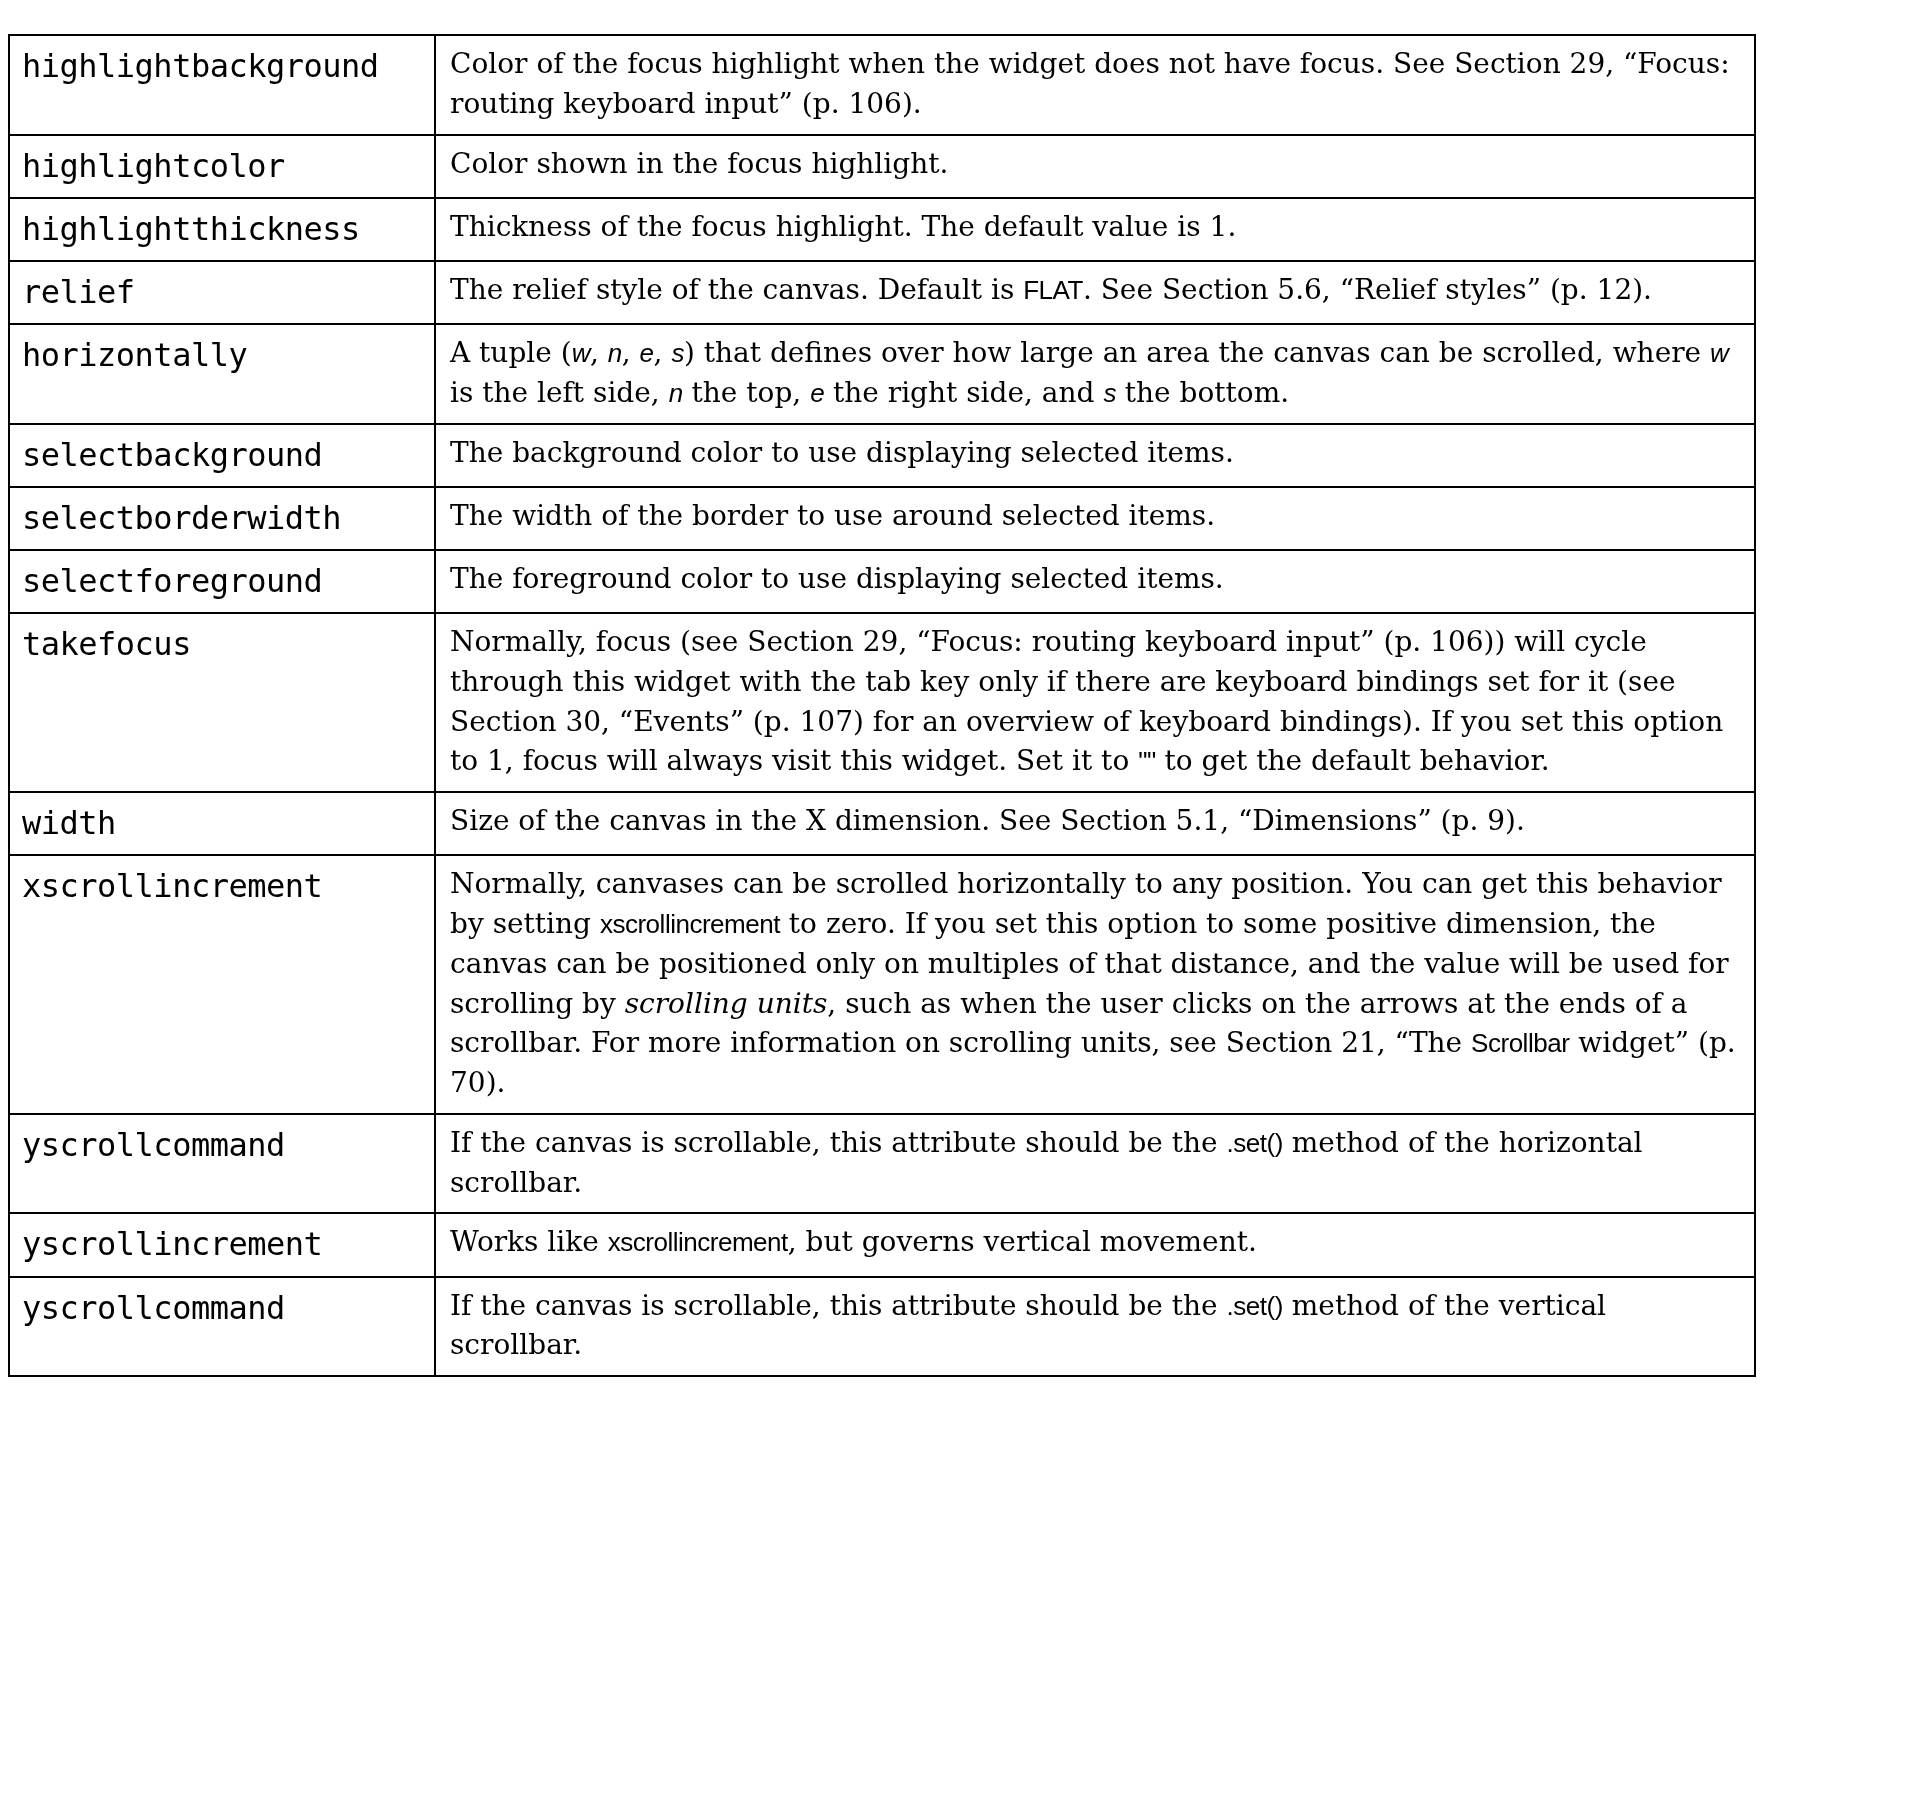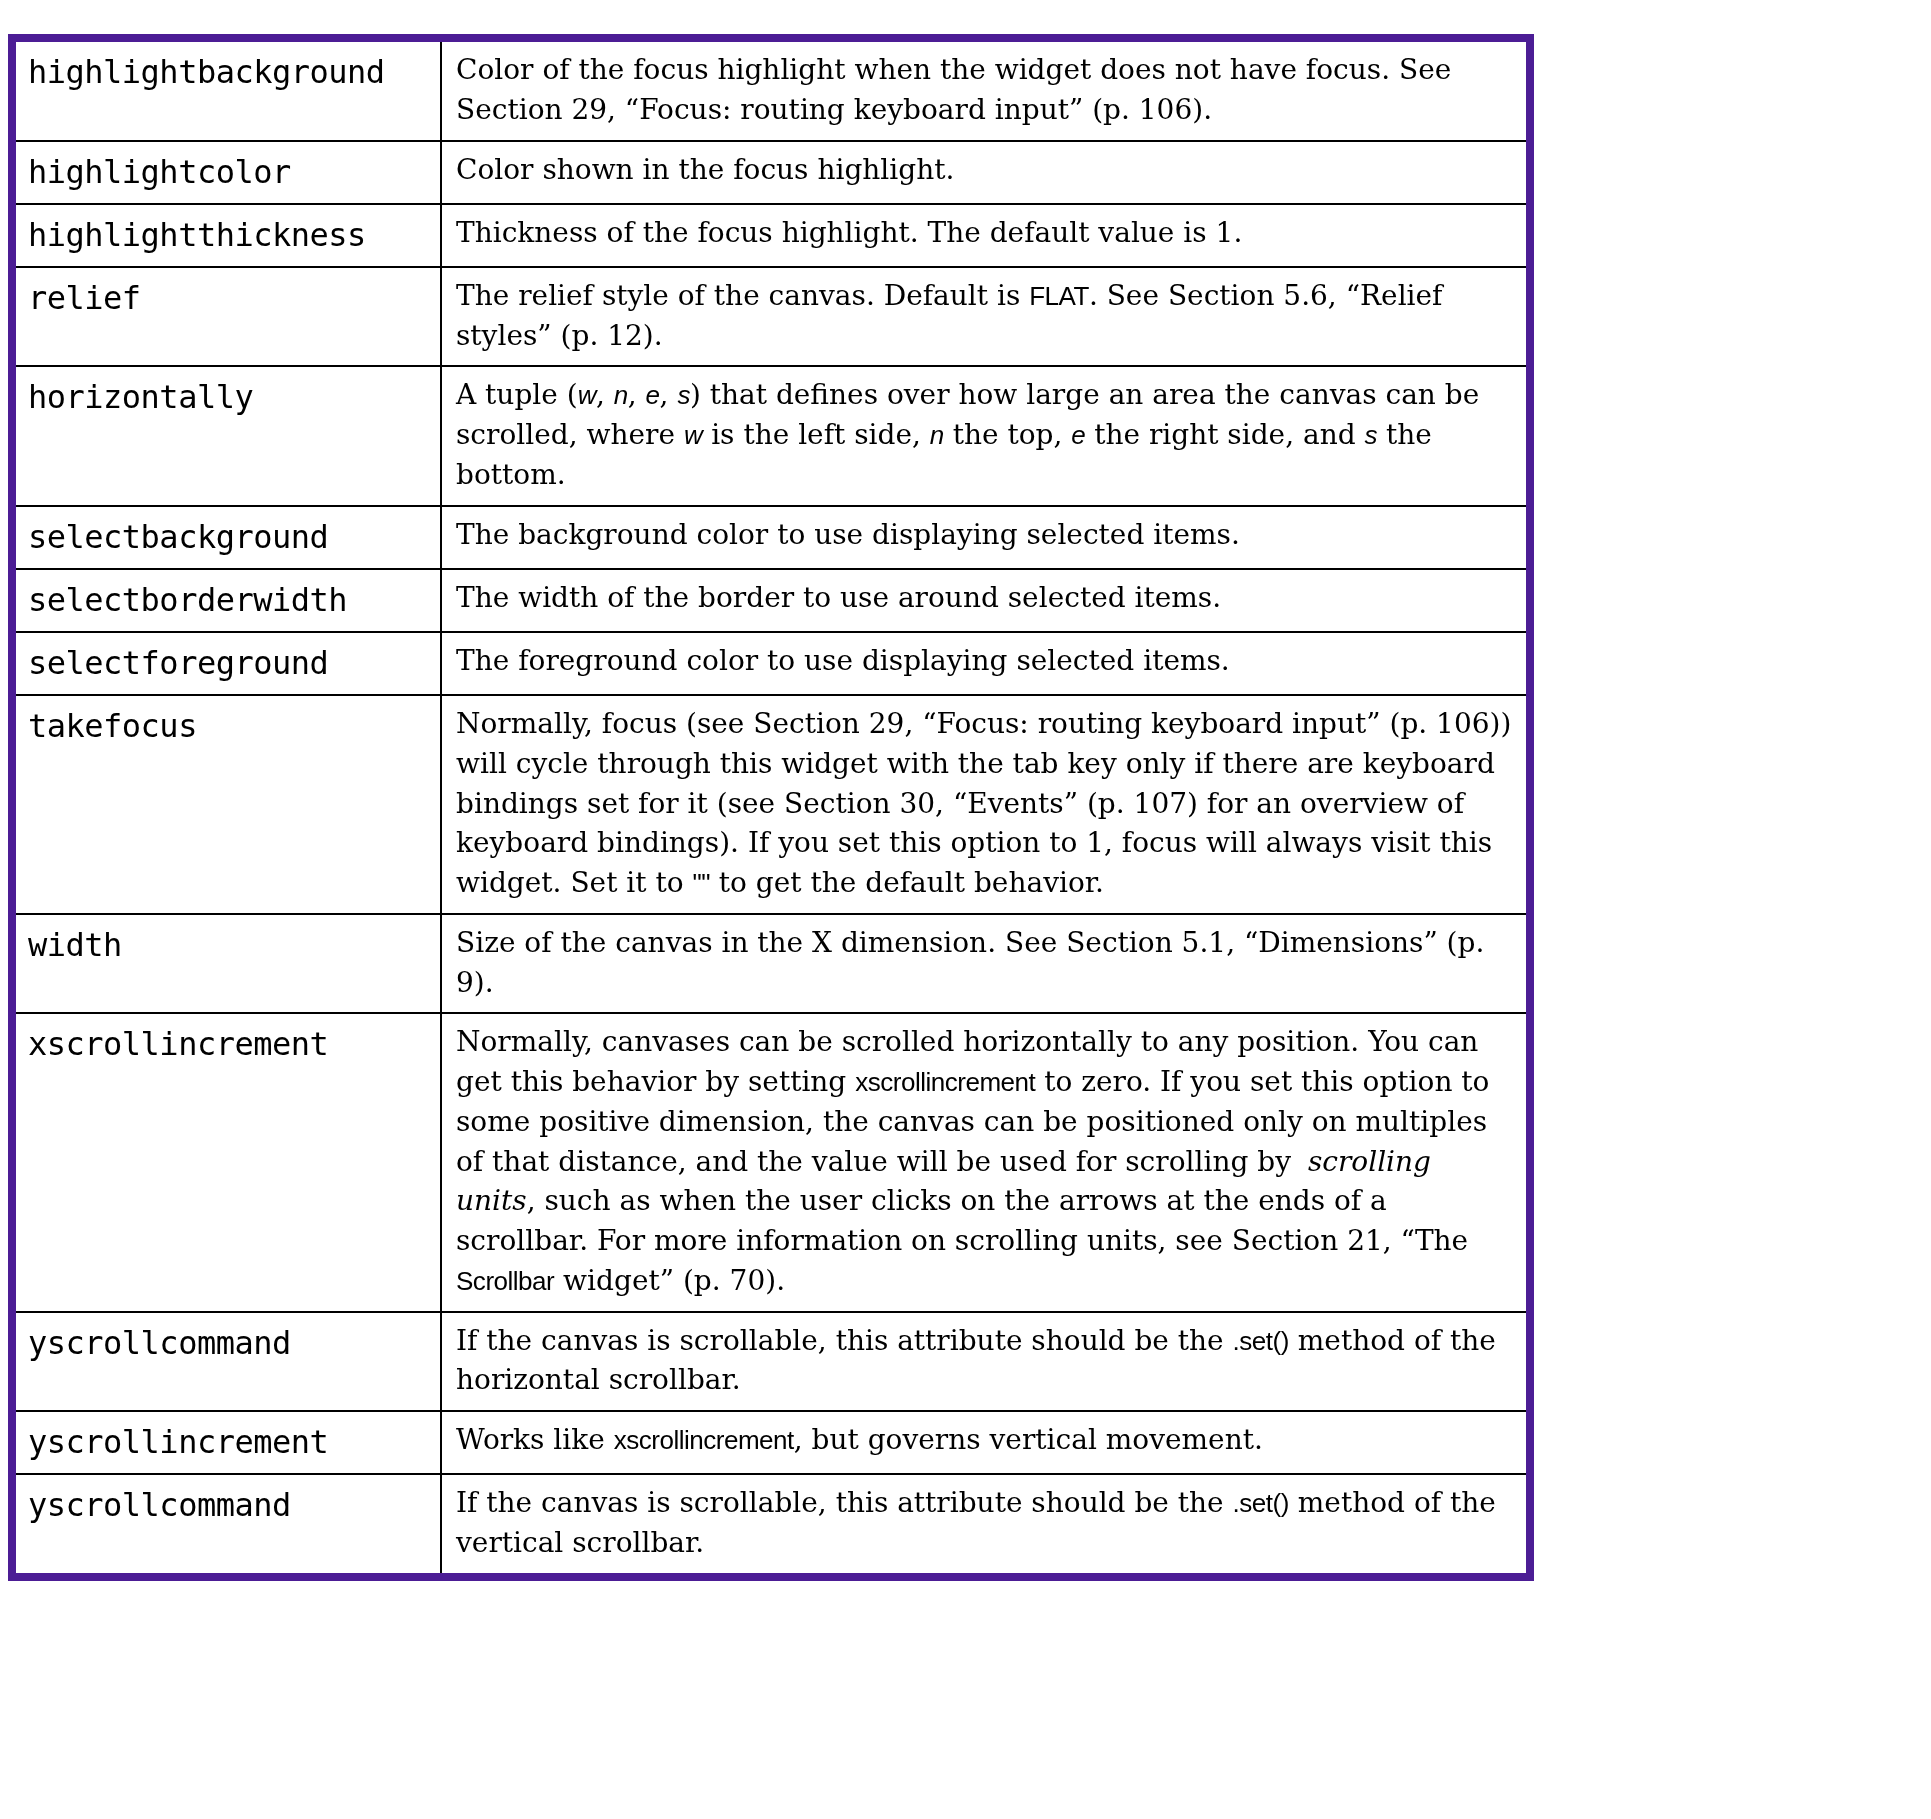--- a/index.html
+++ b/index.html
@@ -13,22 +13,22 @@
     font-family: "DejaVu Serif", serif;
     color: #000000;
   }
   .page {
     padding-top: 34px;
     padding-left: 8px;
   }
   table.options {
     border-collapse: collapse;
     table-layout: fixed;
-    width: 1526px;
-    border: 8px solid #4c1d95;
+    width: 1748px;
+    border: 2px solid #4c1d95;
   }
   table.options td {
     border: 2.5px solid #000000;
     vertical-align: top;
   }
   td.opt {
     width: 402px;
     font-family: "DejaVu Sans Mono", monospace;
     font-size: 32px;
     line-height: 1.35;
@@ -44,21 +44,20 @@
   .code {
     font-family: Liberation Sans, sans-serif;
     font-size: 0.93em;
     letter-spacing: -0.5px;
   }
   .code.italic {
     font-style: italic;
   }
   .ital {
     font-style: italic;
-    margin-left: 8px;
   }
 </style>
 </head>
 <body>
 
 <div class="page">
   <table class="options">
     <tbody>
         <tr>
           <td class="opt">highlightbackground</td>

